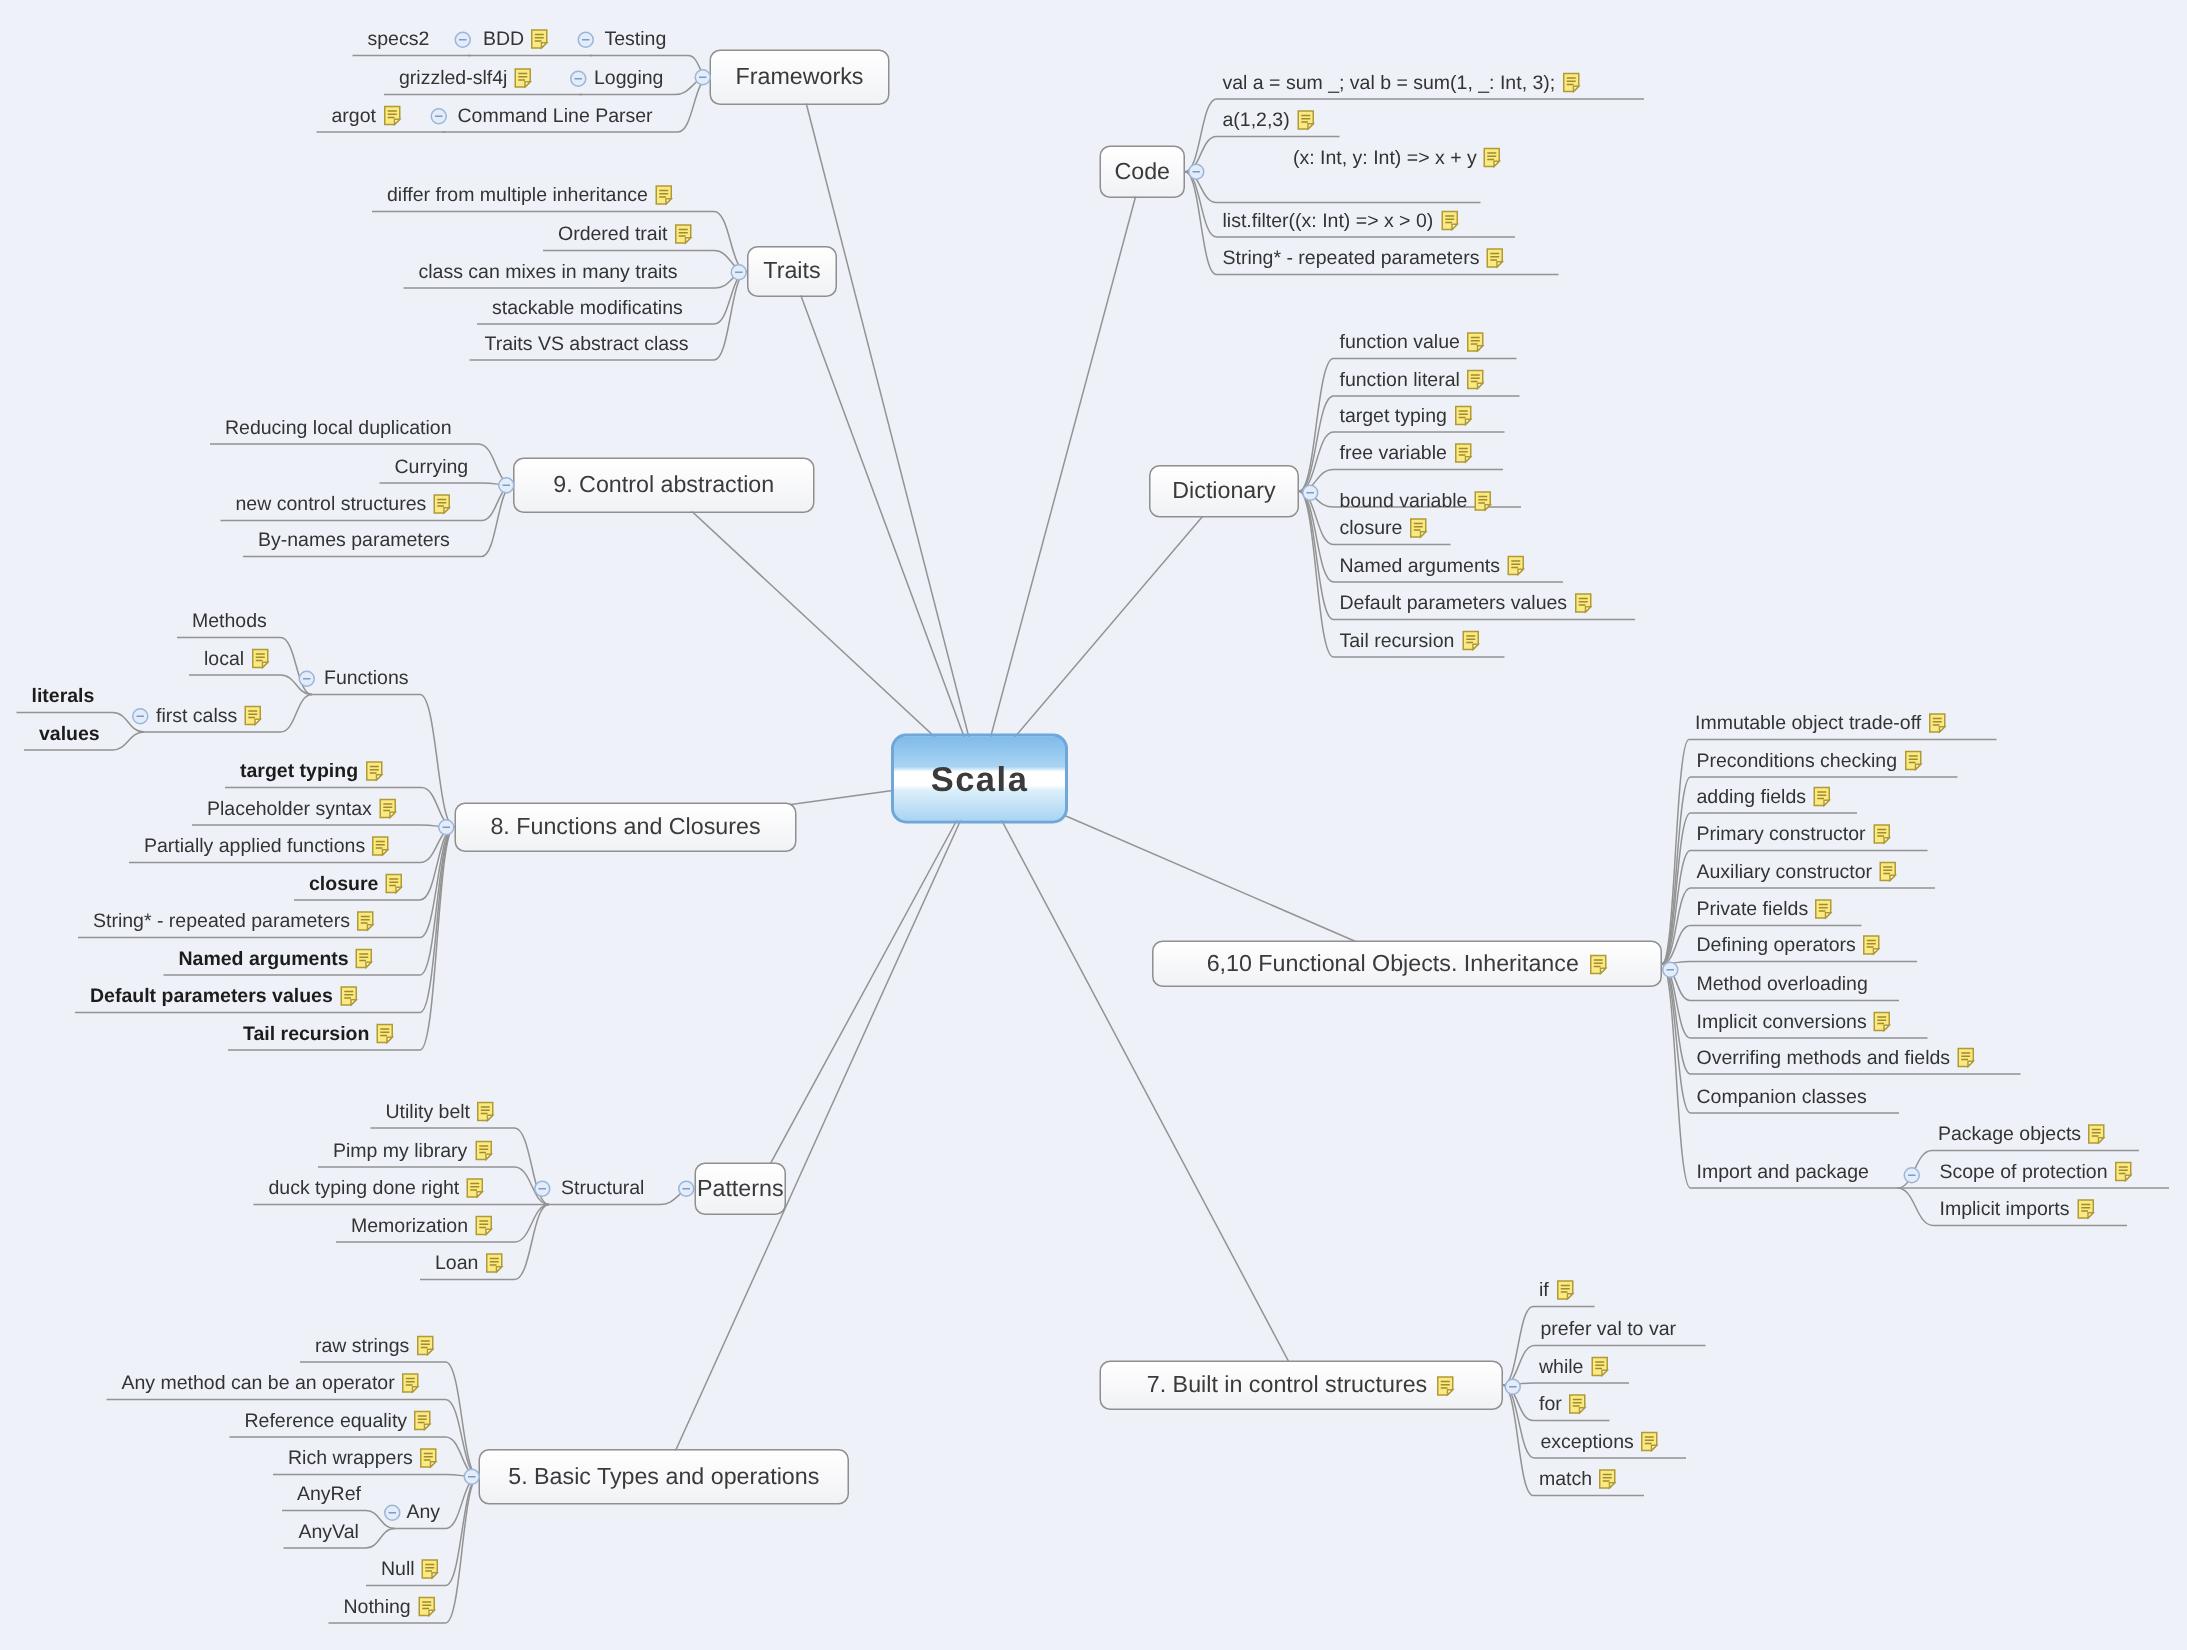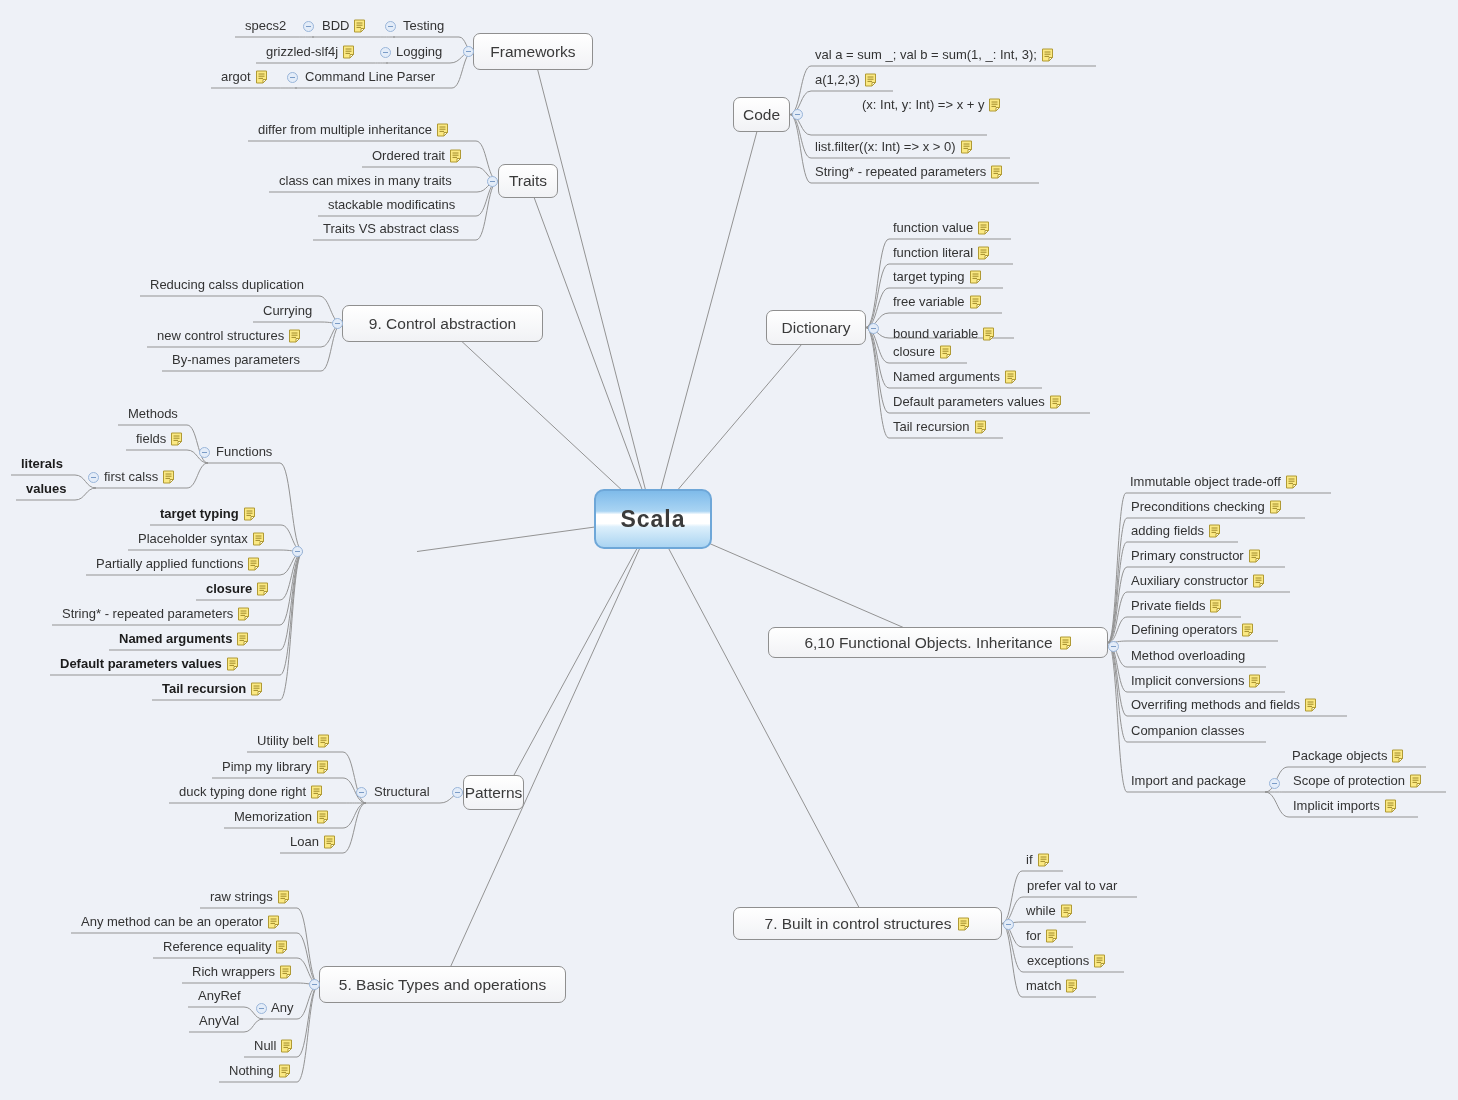--- a/index.html
+++ b/index.html
@@ -218,21 +218,21 @@
       <span>stackable modificatins</span>
     </div>
     <div class="sub" style="left: 323px; top: 221px;">
       <span>Traits VS abstract class</span>
     </div>
     <div class="main-box" style="left: 498px; top: 164px; width: 60px; height: 34px;">
       <span>Traits</span>
     </div>
     <div class="handle" style="left: 486.5px; top: 175.5px;"></div>
     <div class="sub" style="left: 150px; top: 277px;">
-      <span>Reducing calss duplication</span>
+      <span>Reducing local duplication</span>
     </div>
     <div class="sub" style="left: 263px; top: 303px;">
       <span>Currying</span>
     </div>
     <div class="sub" style="left: 157px; top: 328px;">
       <span>new control structures</span>
       <svg width="13" height="14" viewBox="0 0 13 14" class="note-icon">
         <path d="M1.5,1 h10 v8.5 l-3.5,3.5 h-6.5 z" fill="#fbe983" stroke="#b09a35"></path>
         <path d="M11.5,9.5 l-3.5,3.5 v-3.5 z" fill="#fffbe0" stroke="#b09a35"></path>
         <line x1="3.5" y1="4" x2="9.5" y2="4" stroke="#a08a2a"></line>
@@ -247,21 +247,21 @@
       <span>9. Control abstraction</span>
     </div>
     <div class="handle" style="left: 331.5px; top: 317.5px;"></div>
     <div class="sub" style="left: 216px; top: 444px;">
       <span>Functions</span>
     </div>
     <div class="sub" style="left: 128px; top: 406px;">
       <span>Methods</span>
     </div>
     <div class="sub" style="left: 136px; top: 431px;">
-      <span>fields</span>
+      <span>local</span>
       <svg width="13" height="14" viewBox="0 0 13 14" class="note-icon">
         <path d="M1.5,1 h10 v8.5 l-3.5,3.5 h-6.5 z" fill="#fbe983" stroke="#b09a35"></path>
         <path d="M11.5,9.5 l-3.5,3.5 v-3.5 z" fill="#fffbe0" stroke="#b09a35"></path>
         <line x1="3.5" y1="4" x2="9.5" y2="4" stroke="#a08a2a"></line>
         <line x1="3.5" y1="6.2" x2="9.5" y2="6.2" stroke="#a08a2a"></line>
         <line x1="3.5" y1="8.4" x2="8" y2="8.4" stroke="#a08a2a"></line>
       </svg>
     </div>
     <div class="sub" style="left: 104px; top: 469px;">
       <span>first calss</span>
@@ -354,20 +354,23 @@
     <div class="sub bold" style="left: 162px; top: 681px;">
       <span>Tail recursion</span>
       <svg width="13" height="14" viewBox="0 0 13 14" class="note-icon">
         <path d="M1.5,1 h10 v8.5 l-3.5,3.5 h-6.5 z" fill="#fbe983" stroke="#b09a35"></path>
         <path d="M11.5,9.5 l-3.5,3.5 v-3.5 z" fill="#fffbe0" stroke="#b09a35"></path>
         <line x1="3.5" y1="4" x2="9.5" y2="4" stroke="#a08a2a"></line>
         <line x1="3.5" y1="6.2" x2="9.5" y2="6.2" stroke="#a08a2a"></line>
         <line x1="3.5" y1="8.4" x2="8" y2="8.4" stroke="#a08a2a"></line>
       </svg>
     </div>
+    <div class="main-box" style="left: 303px; top: 535px; width: 228px; height: 33px;">
+      <span>8. Functions and Closures</span>
+    </div>
     <div class="handle" style="left: 291.5px; top: 545.5px;"></div>
     <div class="sub" style="left: 374px; top: 784px;">
       <span>Structural</span>
     </div>
     <div class="sub" style="left: 257px; top: 733px;">
       <span>Utility belt</span>
       <svg width="13" height="14" viewBox="0 0 13 14" class="note-icon">
         <path d="M1.5,1 h10 v8.5 l-3.5,3.5 h-6.5 z" fill="#fbe983" stroke="#b09a35"></path>
         <path d="M11.5,9.5 l-3.5,3.5 v-3.5 z" fill="#fffbe0" stroke="#b09a35"></path>
         <line x1="3.5" y1="4" x2="9.5" y2="4" stroke="#a08a2a"></line>

